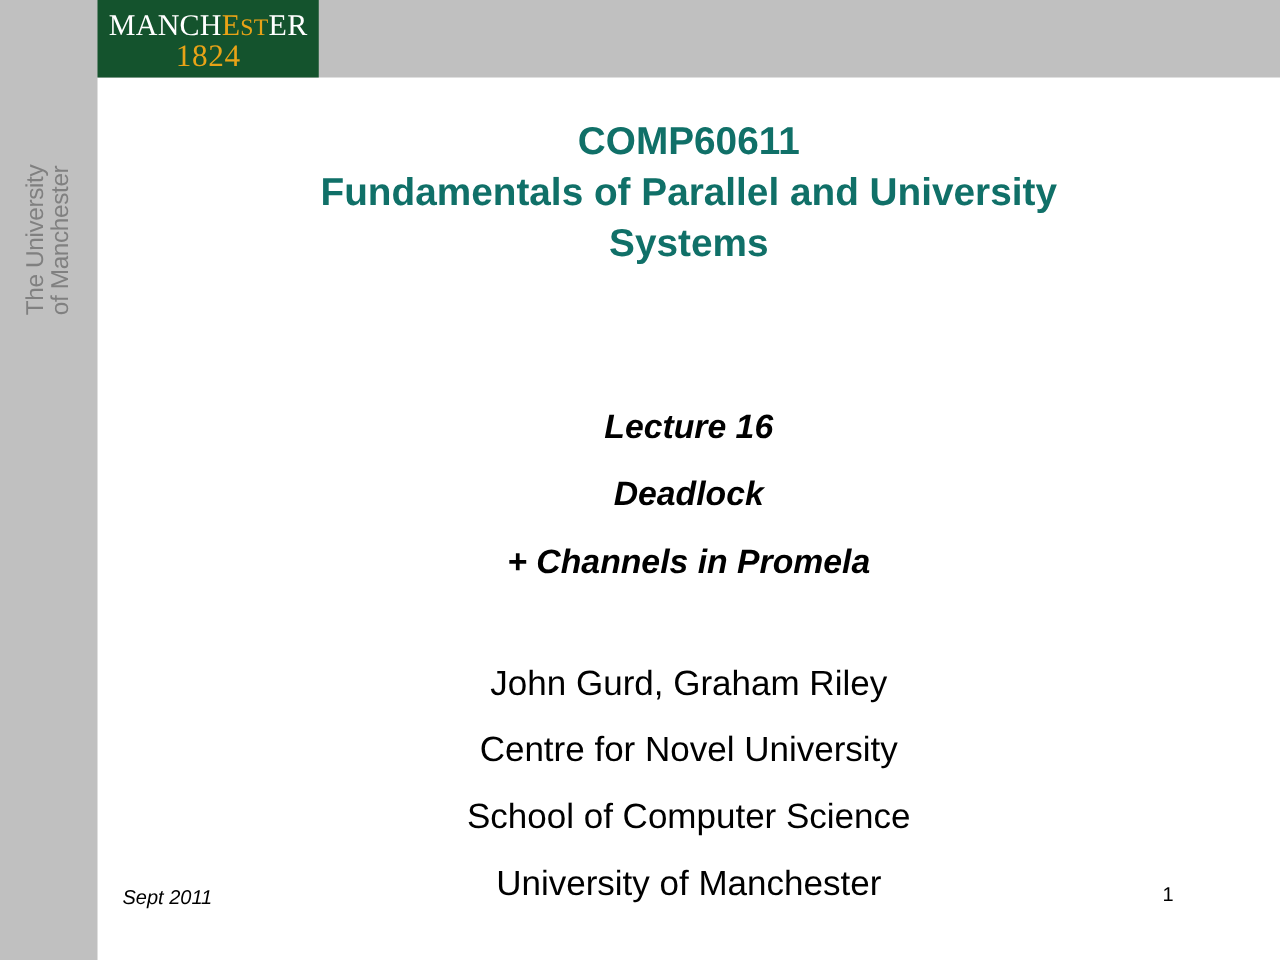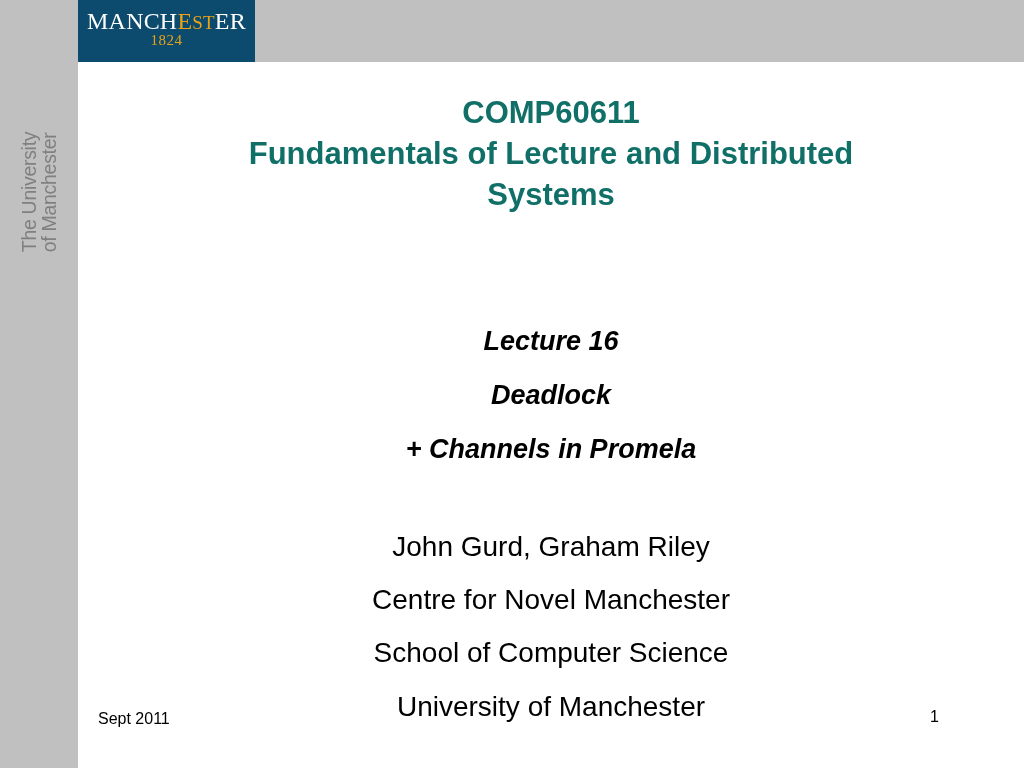--- a/index.html
+++ b/index.html
@@ -67,21 +67,21 @@
     display: block;
   }
 
   
   .logo-box {
     position: absolute;
     left: 78px;
     top: 0;
     width: 177px;
     height: 62px;
-    background: #0c4a6e;
+    background: #14532d;
     overflow: hidden;
   }
   .logo-wordmark {
     position: absolute;
     left: 0;
     right: 0;
     top: 9px;
     text-align: center;
     font-family: "Liberation Serif", serif;
     font-size: 24px;
@@ -96,21 +96,21 @@
   .logo-wordmark .sc {
     font-size: 19px;
   }
   .logo-year {
     position: absolute;
     left: 0;
     right: 0;
     top: 33px;
     text-align: center;
     font-family: "Liberation Serif", serif;
-    font-size: 15px;
+    font-size: 25px;
     line-height: 1;
     color: #e8a317;
     letter-spacing: 0.5px;
   }
 
   
   .content {
     position: absolute;
     left: 78px;
     top: 62px;
@@ -168,20 +168,21 @@
 
   
   .footer-date {
     position: absolute;
     left: 98px;
     top: 711px;
     color: #000000;
     font-family: "Liberation Sans", sans-serif;
     font-size: 16px;
     line-height: 1;
+    font-style: italic;
   }
   .footer-page {
     position: absolute;
     left: 930px;
     top: 709px;
     width: 40px;
     text-align: left;
     color: #000000;
     font-family: "Liberation Sans", sans-serif;
     font-size: 16px;
@@ -205,33 +206,33 @@
 
   <div class="logo-box">
     <div class="logo-wordmark"><span>MANCH</span><span class="gold">E</span><span class="gold sc">ST</span><span>ER</span></div>
     <div class="logo-year">1824</div>
   </div>
 
   <div class="content">
 
     <div class="title-block">
       <span class="line">COMP60611</span>
-      <span class="line">Fundamentals of Lecture and Distributed</span>
+      <span class="line">Fundamentals of Parallel and University</span>
       <span class="line">Systems</span>
     </div>
 
     <div class="subtitle-block">
       <span class="line">Lecture 16</span>
       <span class="line">Deadlock</span>
       <span class="line">+ Channels in Promela</span>
     </div>
 
     <div class="affiliation-block">
       <span class="line">John Gurd, Graham Riley</span>
-      <span class="line">Centre for Novel Manchester</span>
+      <span class="line">Centre for Novel University</span>
       <span class="line">School of Computer Science</span>
       <span class="line">University of Manchester</span>
     </div>
 
   </div>
 
   <div class="footer-date">Sept 2011</div>
   <div class="footer-page">1</div>
 
 </div>

